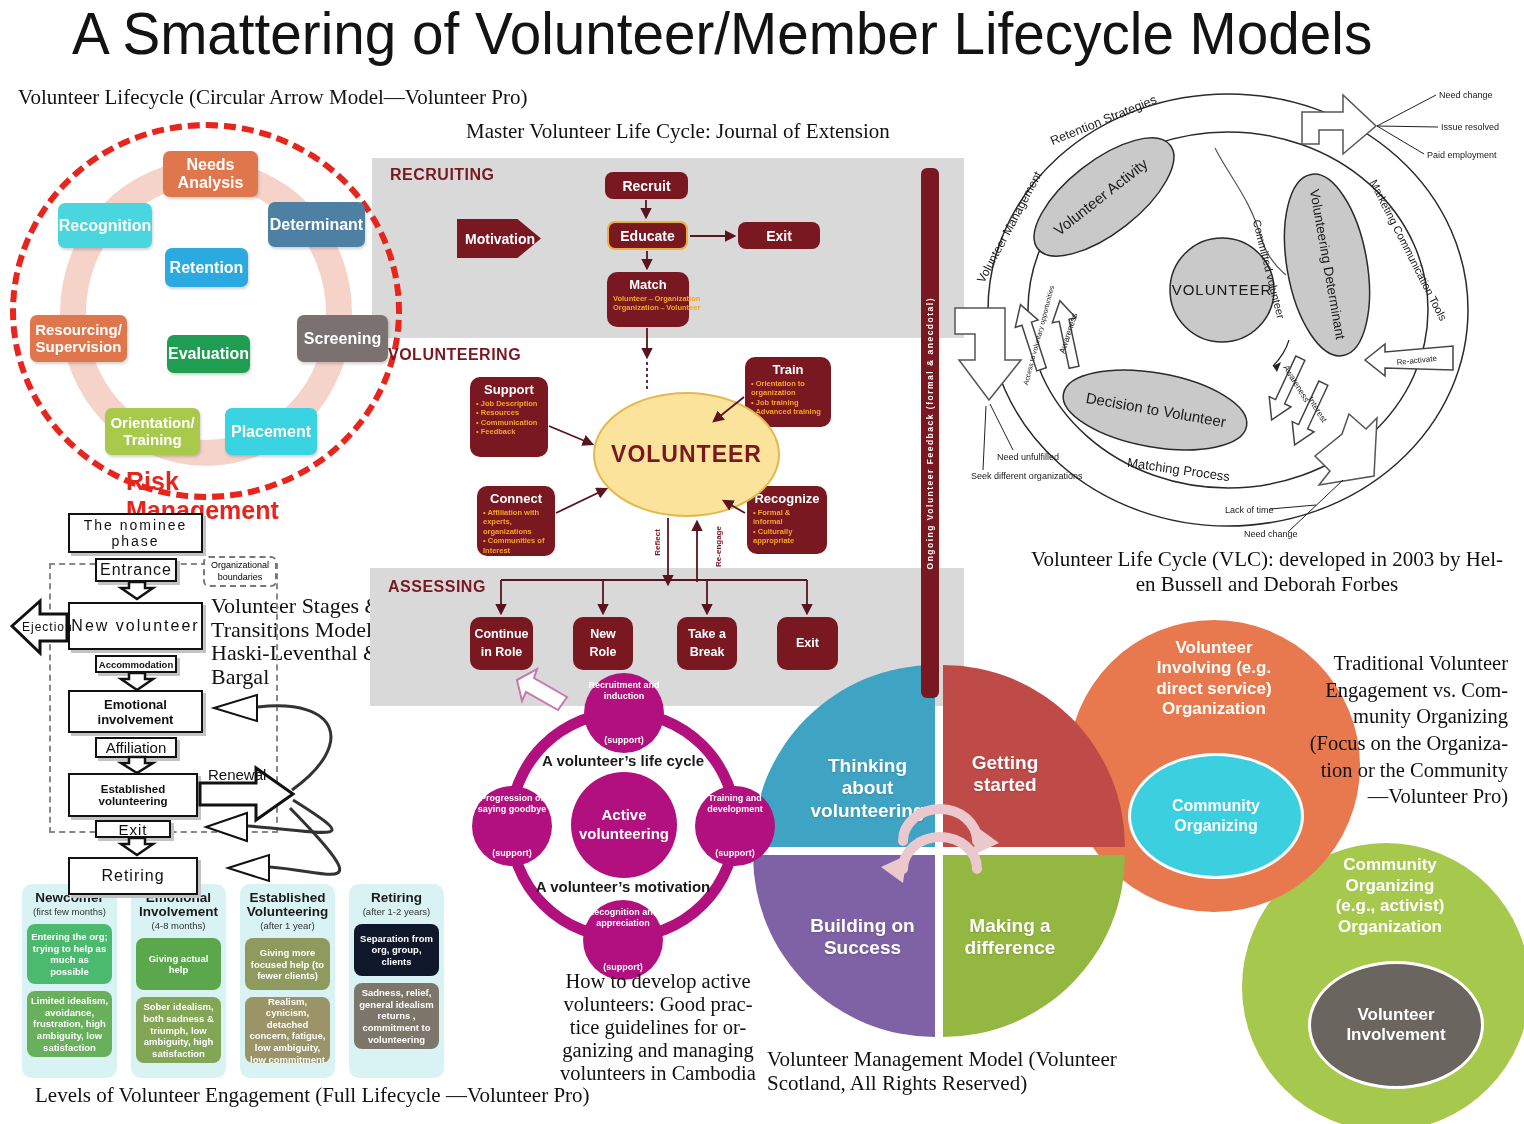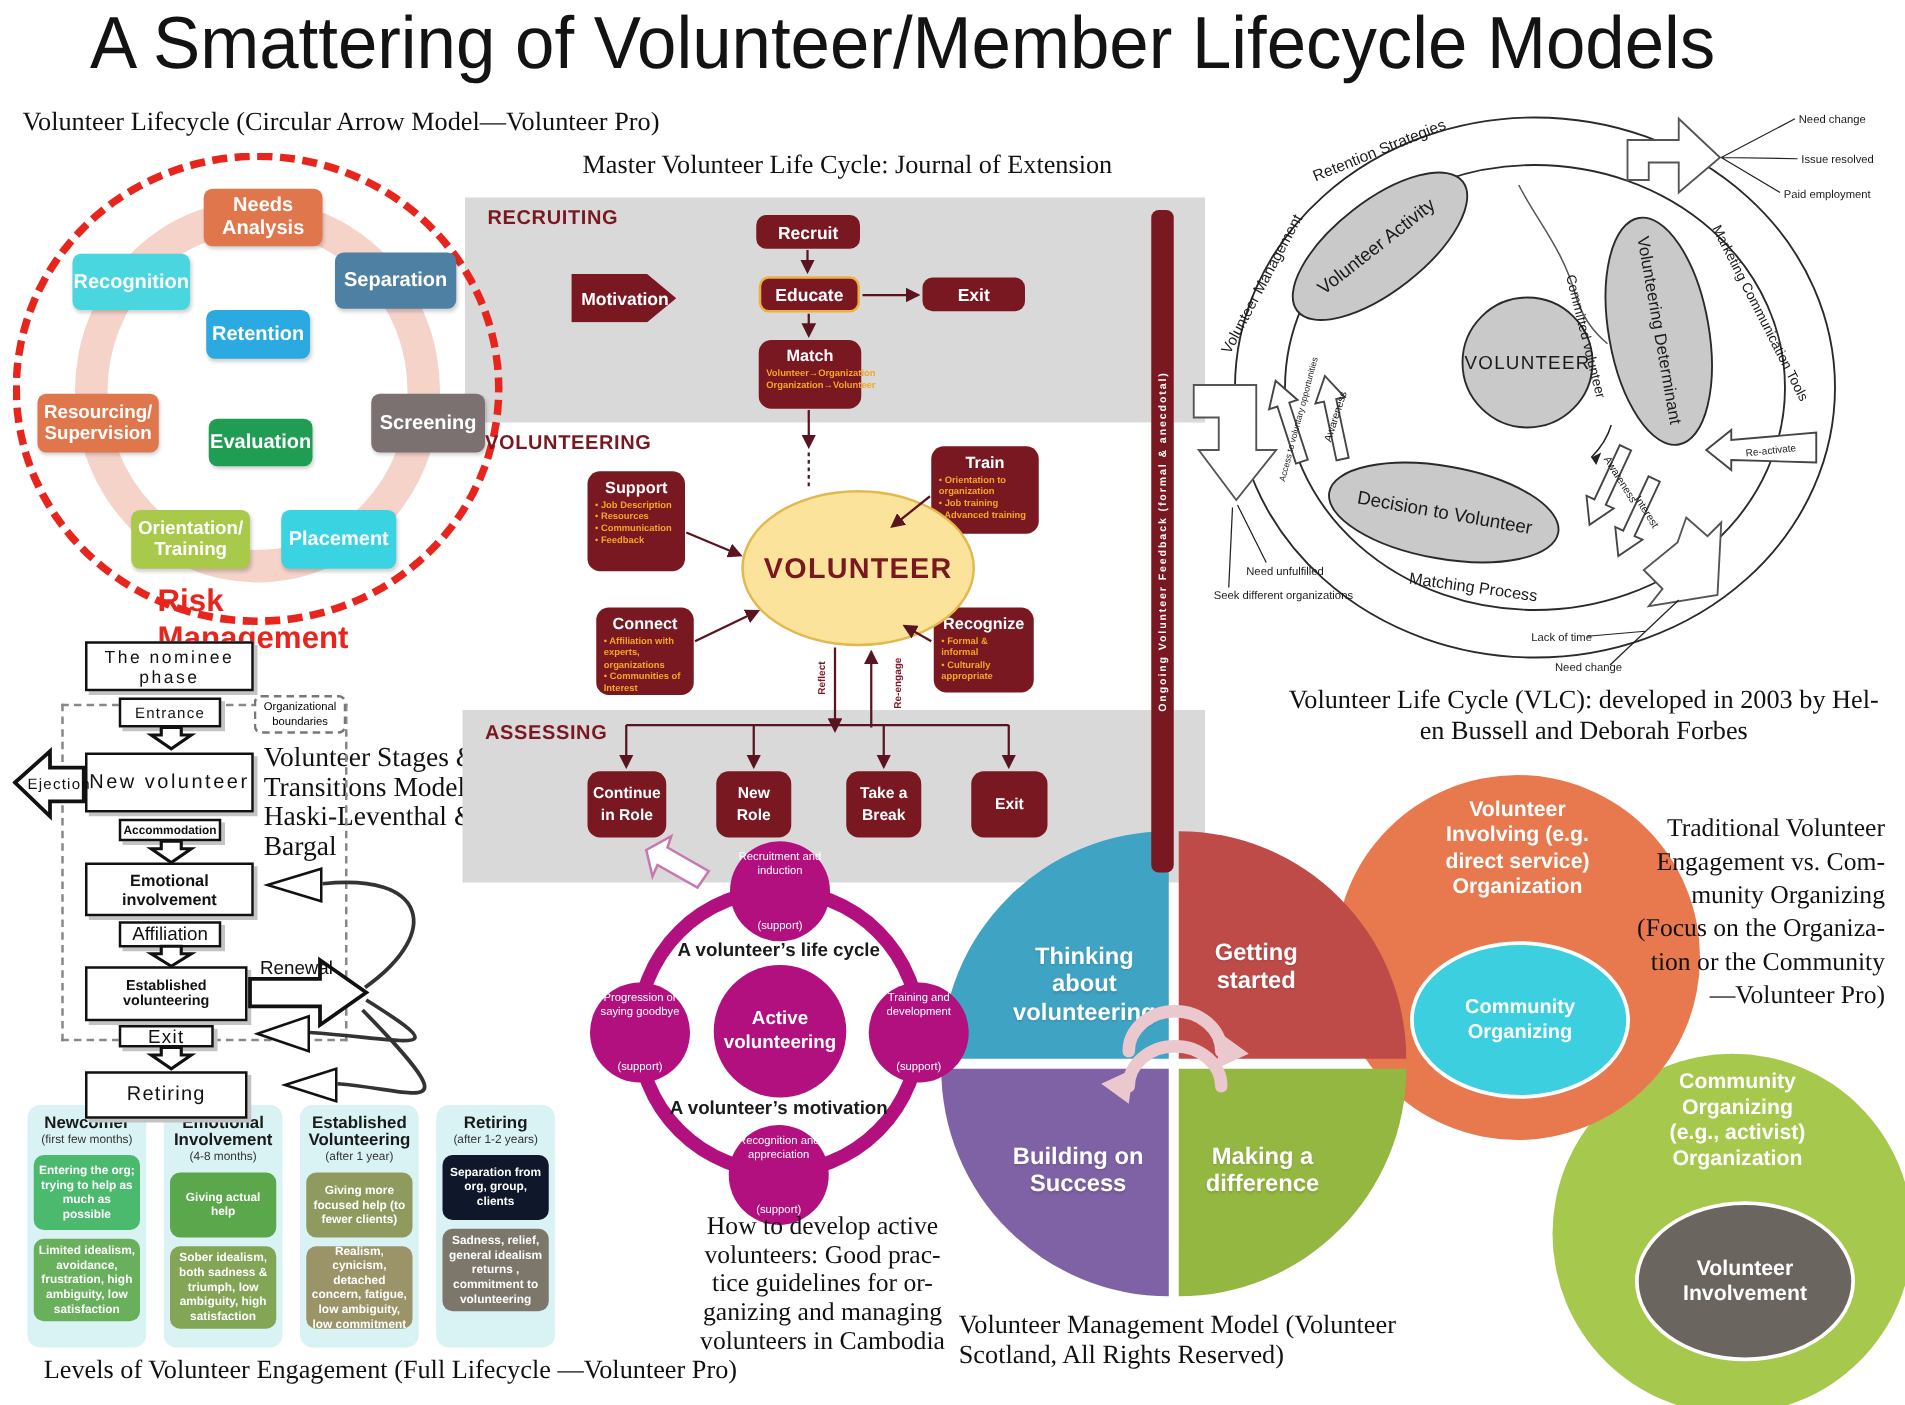--- a/index.html
+++ b/index.html
@@ -18,41 +18,41 @@
   .infobox .bl { color:#F5A623; font-size:7.5px; font-weight:bold; line-height:1.25; text-align:left; }
   .outc { position:absolute; background:#7A1822; border-radius:10px; color:#fff; font-weight:bold; font-size:12.5px; display:flex; align-items:center; justify-content:center; text-align:center; line-height:1.4; z-index:3; white-space:pre-line; }
   
   .sbox { position:absolute; background:#fff; border:2.5px solid #111; box-shadow:3px 3px 0 #c3c3c3; display:flex; align-items:center; justify-content:center; text-align:center; color:#111; z-index:3; }
   
   .ecol { width:95px; height:194px; background:#D9F2F4; border-radius:10px; padding:7px 5px 5px; text-align:center; }
   .ecol .hd { font-weight:bold; font-size:13.5px; line-height:1.05; color:#1a1a1a; }
   .ecol .sub { font-size:9.5px; color:#333; margin-top:1px; }
   .ebox { border-radius:8px; color:#fff; font-weight:bold; font-size:9.5px; line-height:1.22; padding:5px 3px; margin-top:7px; display:flex; align-items:center; justify-content:center; }
   
-  .sat { position:absolute; width:80px; height:80px; border-radius:50%; background:#B1107E; color:#fff; display:flex; flex-direction:column; align-items:center; justify-content:center; text-align:center; font-weight:normal; font-size:9px; line-height:1.25; z-index:6; padding:4px;gap:28px; }
+  .sat { position:absolute; width:80px; height:80px; border-radius:50%; background:#B1107E; color:#fff; display:flex; flex-direction:column; align-items:center; justify-content:center; text-align:center; font-weight:bold; font-size:9px; line-height:1.25; z-index:6; padding:4px;gap:28px; }
   .sat .s2 { margin-top:5px; }
   
   .quad { position:absolute; width:182px; height:182px; z-index:4; }
   .qlabel { position:absolute; color:#fff; font-weight:bold; font-size:19px; text-align:center; line-height:1.18; z-index:5; white-space:pre-line; text-shadow:0 1px 2px rgba(0,0,0,.15); }
   .venntxt { position:absolute; color:#fff; font-weight:bold; text-align:center; white-space:pre-line; }
   svg text { font-family:"Liberation Sans", sans-serif; fill:#1a1a1a; }
 </style>
 </head>
 <body>
 
 <div class="abs" style="left:72px; top:0px; width:1400px; font-size:59px; font-weight:200; color:#131313; transform:scaleX(.96); transform-origin:left;">A Smattering of Volunteer/Member Lifecycle Models</div>
 
 <div class="abs serifcap" style="left:18px; top:85px; font-size:21px;">Volunteer Lifecycle (Circular Arrow Model—Volunteer Pro)</div>
 
 <div class="abs" style="left:0; top:0; z-index:2;">
   <div class="abs" style="left:10px; top:122px; width:392px; height:378px; border:6px dashed #E8251D; border-radius:50%;"></div>
   <div class="abs" style="left:60px; top:160px; width:292px; height:306px; border:26px solid #F5D3C9; border-radius:50%;"></div>
   <div class="cbox prelines" style="left:163px; top:151px; width:95px; height:46px; background:#E0764B; font-size:16px;">Needs
 Analysis</div>
-  <div class="cbox" style="left:268px; top:202px; width:97px; height:45px; background:#4E80A3; font-size:16px;">Separation</div>
+  <div class="cbox" style="left:268px; top:202px; width:97px; height:45px; background:#4E80A3; font-size:16px;">Determinant</div>
   <div class="cbox" style="left:58px; top:203px; width:94px; height:45px; background:#49D6DE; font-size:16px;">Recognition</div>
   <div class="cbox" style="left:165px; top:248px; width:83px; height:39px; background:#2BAAE2; font-size:16px;">Retention</div>
   <div class="cbox prelines" style="left:30px; top:315px; width:97px; height:47px; background:#E0764B; font-size:15px;">Resourcing/
 Supervision</div>
   <div class="cbox" style="left:297px; top:315px; width:91px; height:47px; background:#7B7170; font-size:16px;">Screening</div>
   <div class="cbox" style="left:167px; top:335px; width:83px; height:38px; background:#1F9D53; font-size:16px;">Evaluation</div>
   <div class="cbox prelines" style="left:105px; top:408px; width:95px; height:47px; background:#A9C94B; font-size:15px;">Orientation/
 Training</div>
   <div class="cbox" style="left:225px; top:408px; width:92px; height:47px; background:#3AD3E2; font-size:16px;">Placement</div>
   <div class="abs" style="left:126px; top:467px; font-size:25px; font-weight:bold; color:#E8251D;">Risk Management</div>
@@ -187,21 +187,21 @@
   <text x="272" y="431" font-size="9">Lack of time</text>
   <text x="291" y="455" font-size="9">Need change</text>
 </svg>
 
 <div class="abs serifcap prelines" style="left:1028px; top:547px; width:478px; font-size:21px; text-align:center; line-height:1.18;">Volunteer Life Cycle (VLC): developed in 2003 by Hel-
 en Bussell and Deborah Forbes</div>
 
 <div class="abs" style="left:49px; top:563px; width:229px; height:270px; border:2px dashed #888; z-index:1;"></div>
 
 <div class="sbox" style="left:68px; top:513px; width:135px; height:40px; font-size:14px; letter-spacing:2px;">The nominee phase</div>
-<div class="sbox" style="left:95px; top:558px; width:82px; height:24px; font-size:12px; letter-spacing:1px;">Entrance</div>
+<div class="sbox" style="left:95px; top:558px; width:82px; height:24px; font-size:16px; letter-spacing:1px;">Entrance</div>
 <div class="abs prelines" style="left:203px; top:556px; width:74px; height:31px; border:2px dashed #777; border-radius:6px; font-size:9px; display:flex; align-items:center; justify-content:center; text-align:center; line-height:1.3; z-index:3; background:#fff;">Organizational
 boundaries</div>
 <div class="abs" style="left:22px; top:620px; font-size:12px; letter-spacing:1px; color:#111; z-index:9;">Ejection</div>
 <div class="sbox" style="left:68px; top:602px; width:135px; height:48px; font-size:16px; letter-spacing:2px;">New volunteer</div>
 <div class="sbox" style="left:95px; top:655px; width:82px; height:18px; font-size:9.5px; font-weight:bold;">Accommodation</div>
 <div class="sbox" style="left:68px; top:690px; width:135px; height:43px; font-size:13px; font-weight:bold;">Emotional involvement</div>
 <div class="sbox" style="left:95px; top:737px; width:82px; height:21px; font-size:15px;">Affiliation</div>
 <div class="sbox" style="left:68px; top:773px; width:130px; height:44px; font-size:11.5px; font-weight:bold;">Established volunteering</div>
 <div class="abs" style="left:208px; top:766px; font-size:15px; color:#111; z-index:9;">Renewal</div>
 <div class="sbox" style="left:95px; top:820px; width:76px; height:18px; font-size:15px; letter-spacing:1px;">Exit</div>

